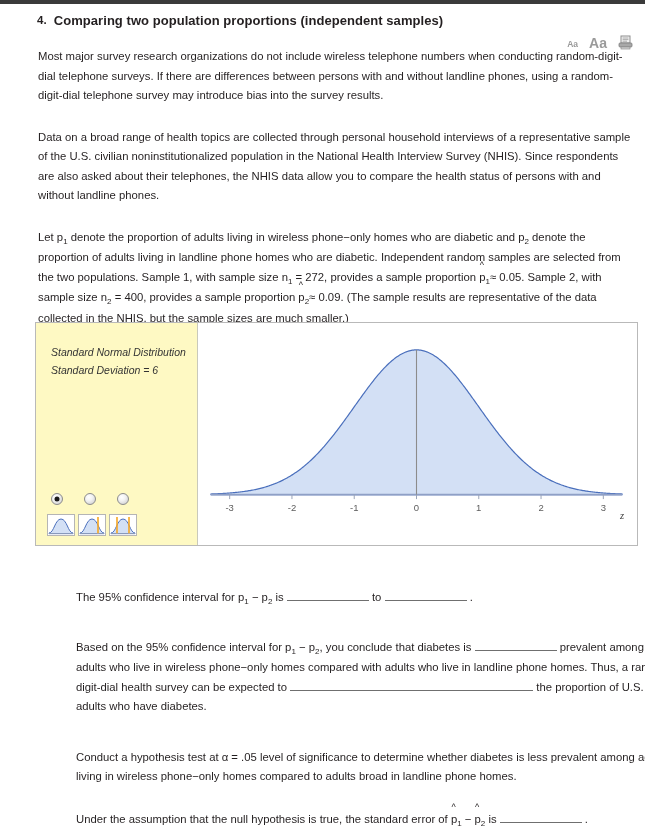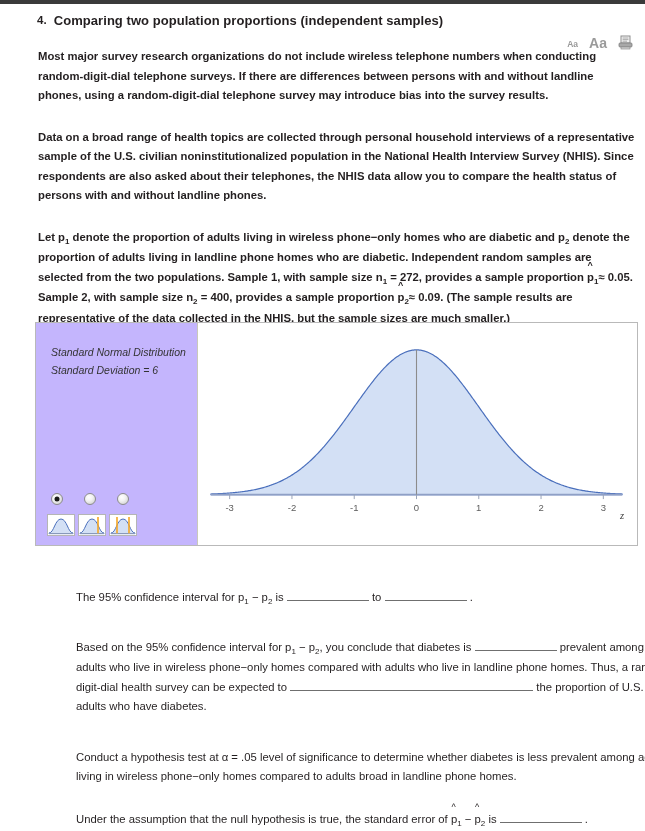--- a/index.html
+++ b/index.html
@@ -71,21 +71,20 @@
   .print-icon {
     width: 15px;
     height: 15px;
     position: relative;
   }
   .print-icon svg { display: block; }
 
   
   .body-wrap {
     padding: 0 8px 0 38px;
-    font-weight: bold;
   }
   p.para {
     font-size: 11.3px;
     line-height: 19.5px;
     margin: 0;
     color: #231f20;
   }
   .gap-1 { height: 16px; }
   .gap-2 { height: 22px; }
   sub {
@@ -113,21 +112,21 @@
     top: 322px;
     width: 603px;
     height: 224px;
     border: 1px solid #b9b9b9;
     background: #ffffff;
     box-sizing: border-box;
     display: flex;
   }
   .tool-left {
     width: 162px;
-    background: #c4b5fd;
+    background: #fef9c3;
     border-right: 1px solid #c9c9bb;
     box-sizing: border-box;
     position: relative;
     flex: 0 0 162px;
   }
   .tool-left .label {
     font-family: "Liberation Sans", sans-serif;
     font-style: italic;
     font-size: 10.5px;
     color: #333333;

